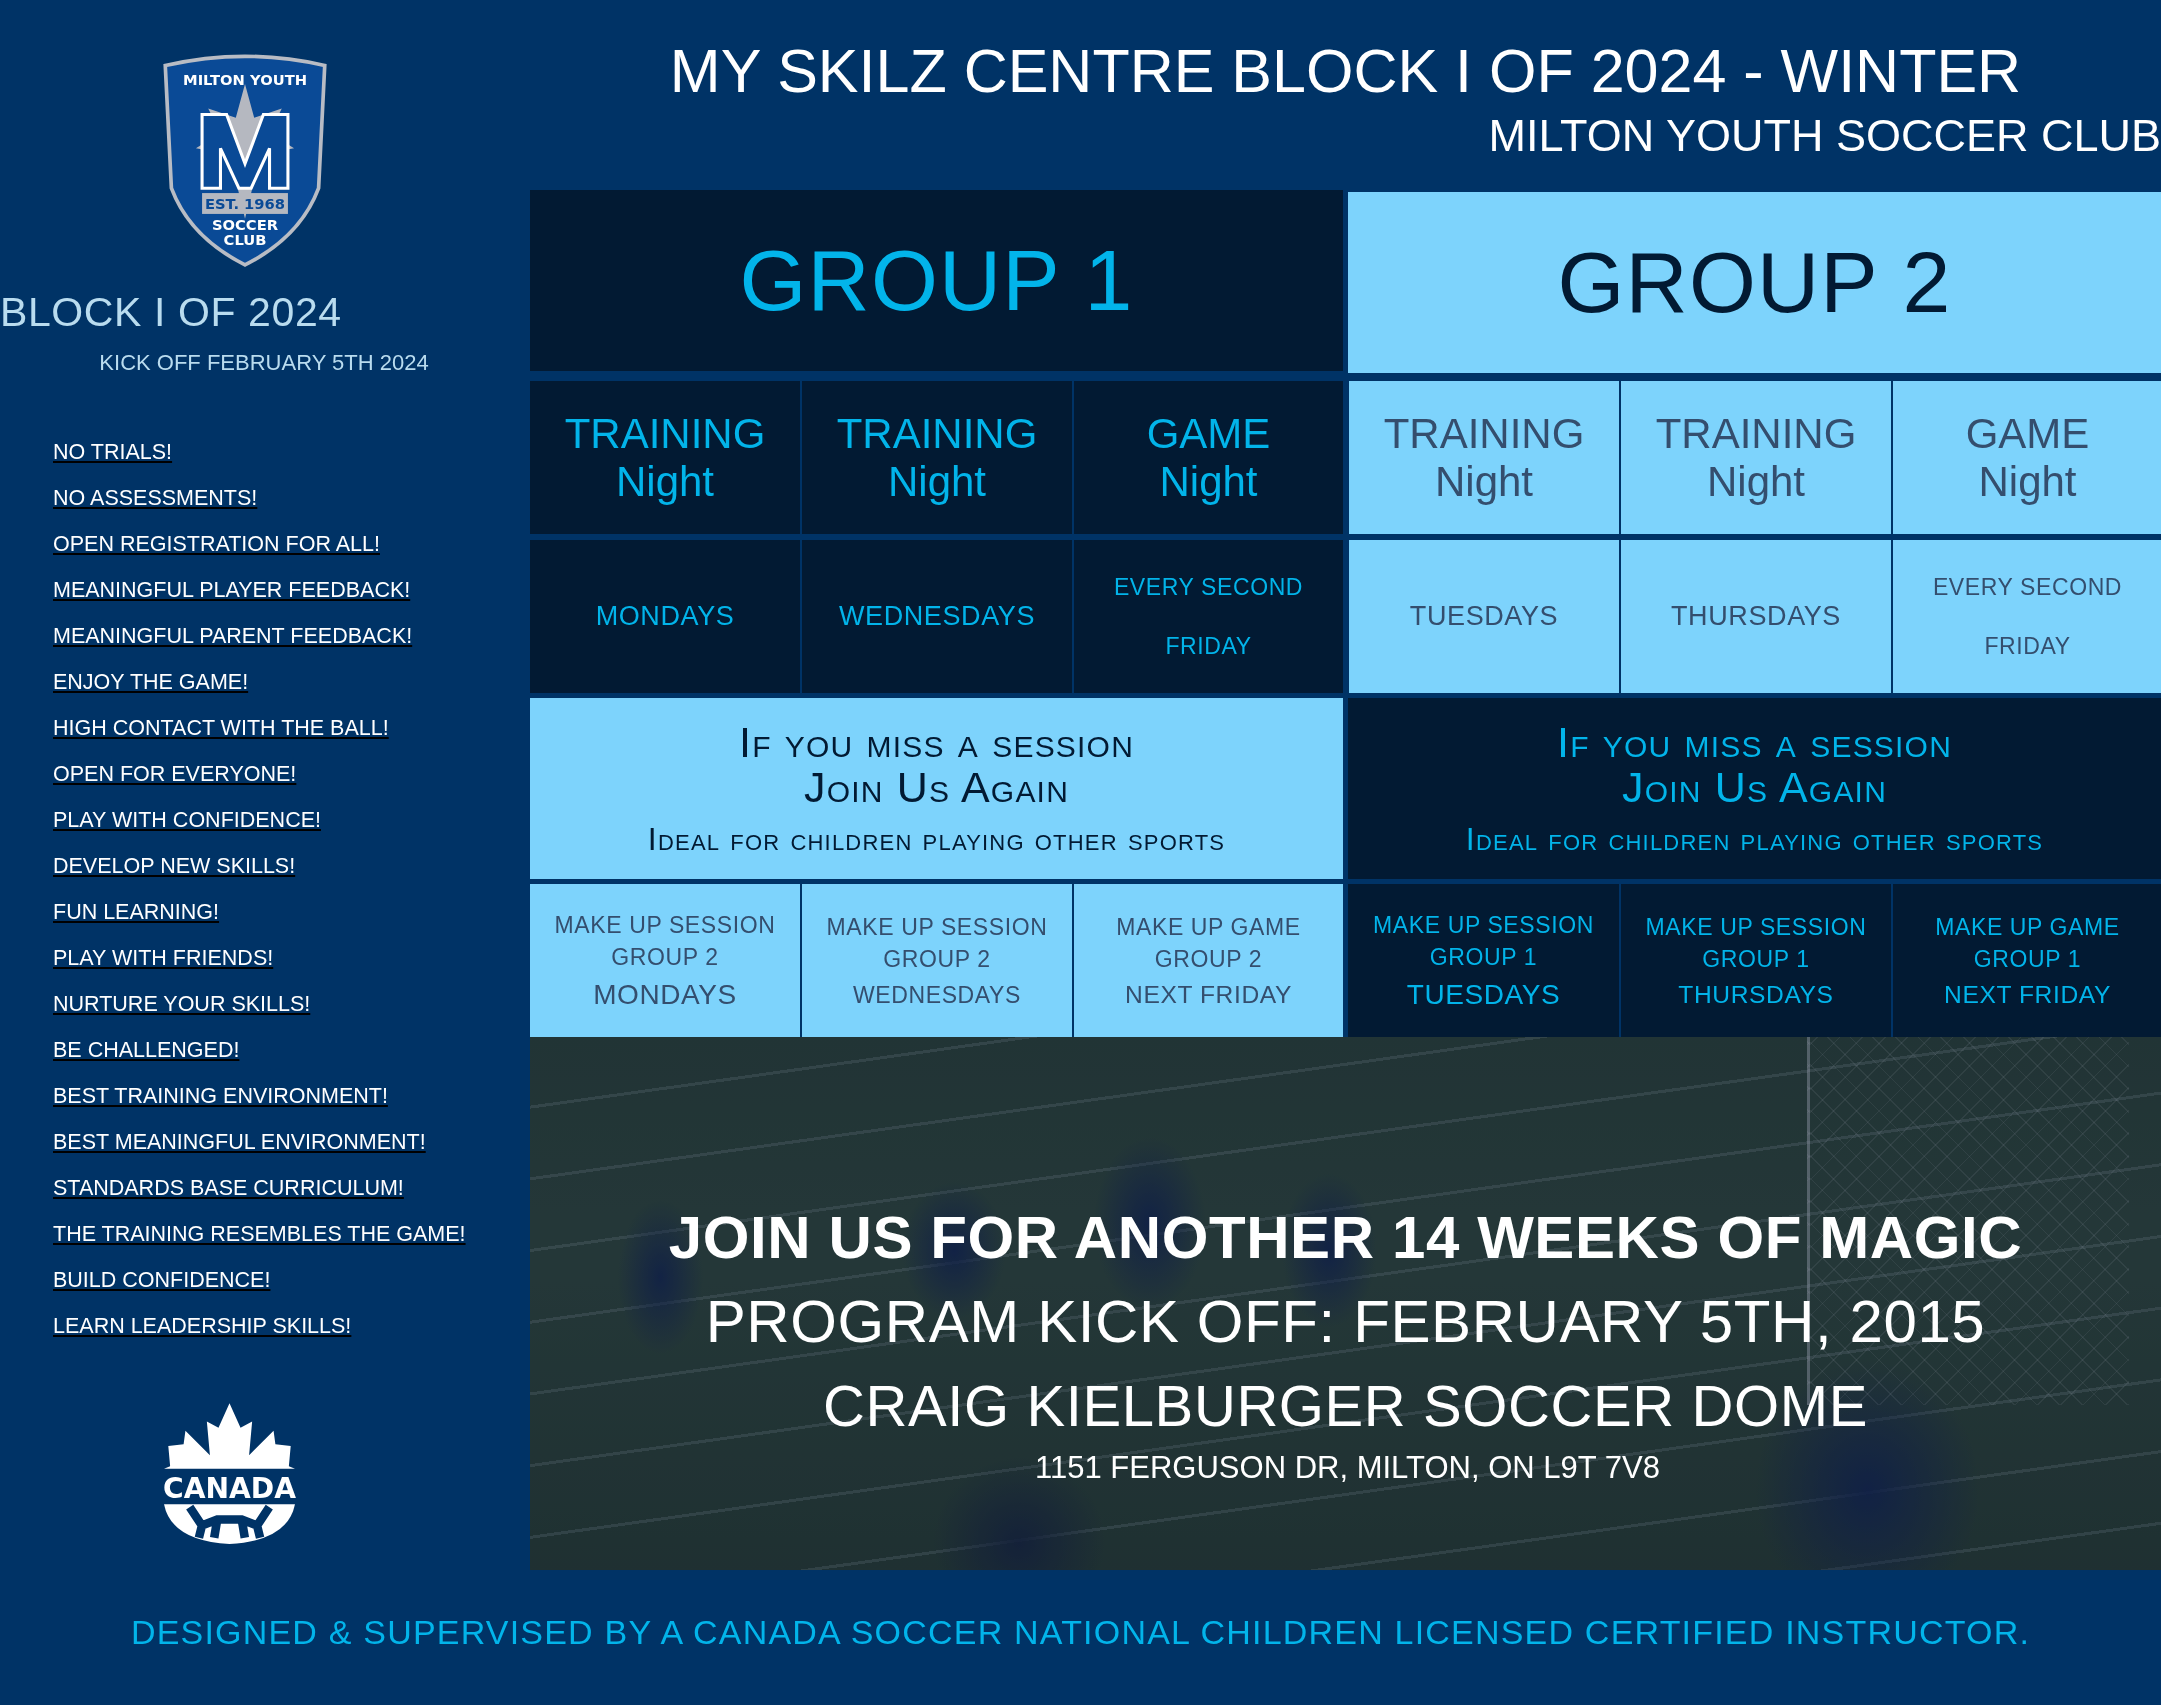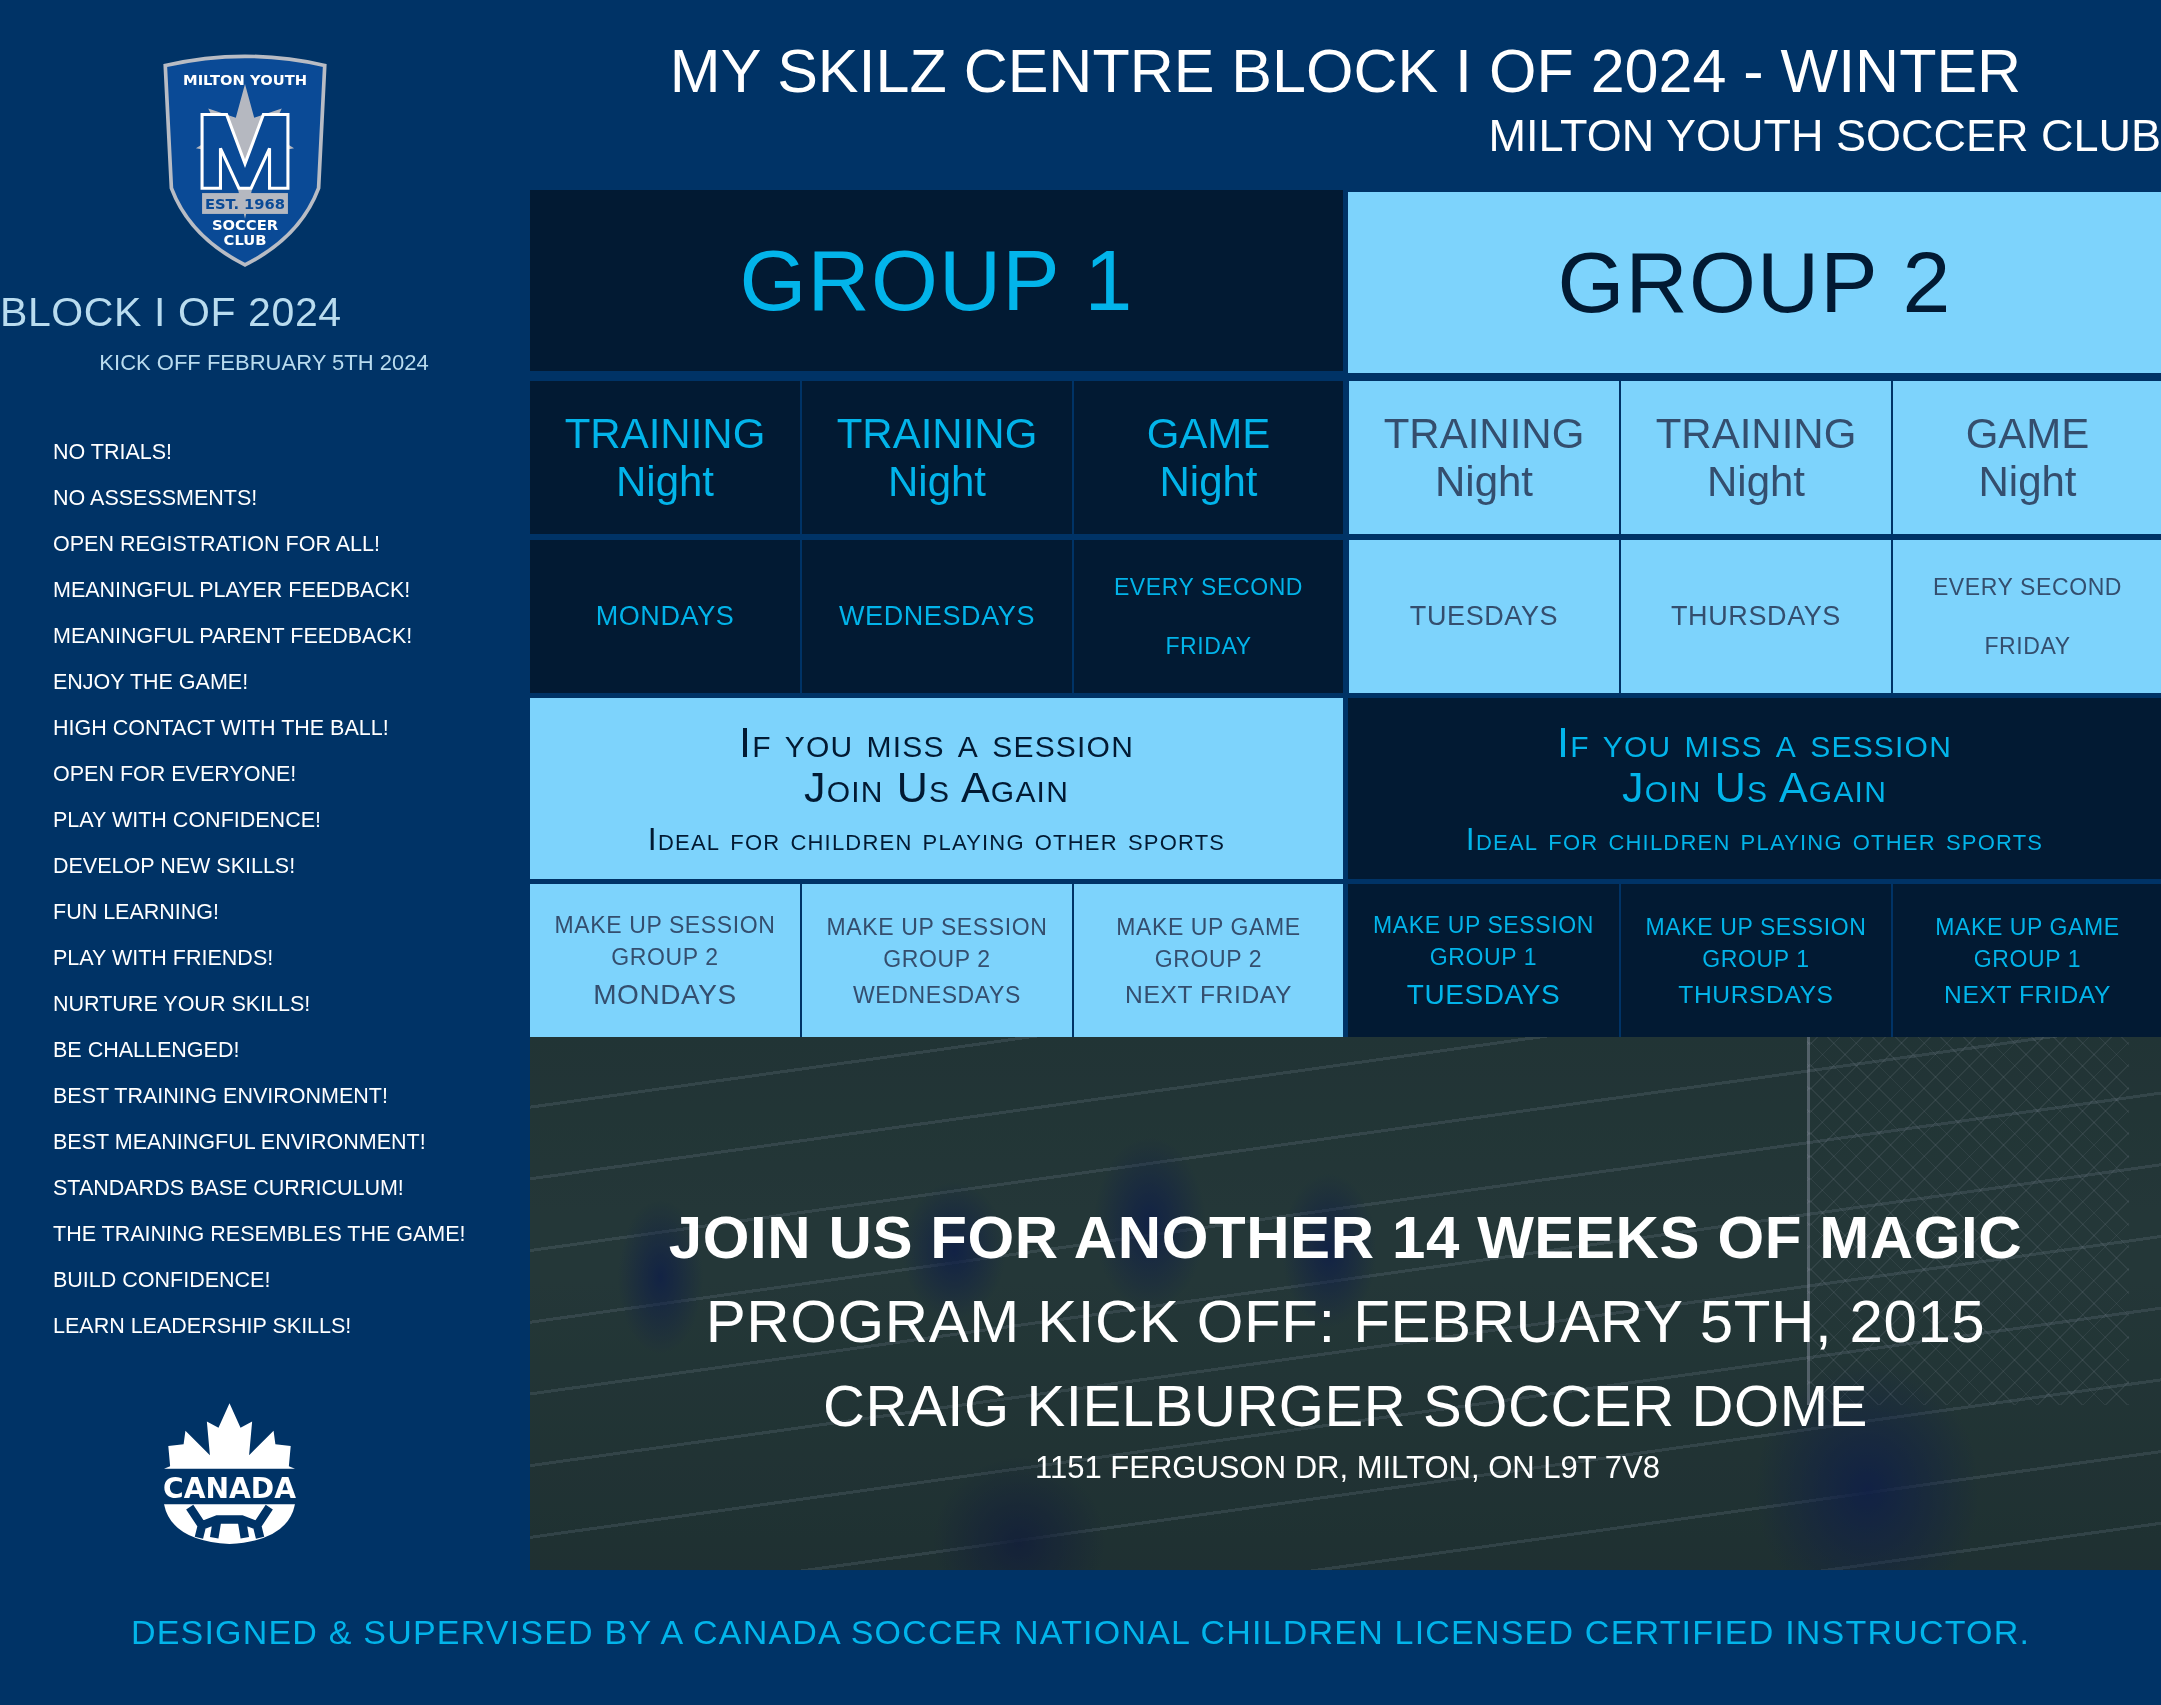--- a/index.html
+++ b/index.html
@@ -8,21 +8,21 @@
     background:#003366;
     font-family:"Liberation Sans", sans-serif;
   }
   .abs { position:absolute; }
   .center { display:flex; flex-direction:column; align-items:center; justify-content:center; text-align:center; }
 
   
   .crest { left:153px; top:47px; width:184px; height:221px; }
   .block-title { left:0; width:528px; top:289px; color:#b9dcef; font-size:41px; text-align:left; letter-spacing:0.6px; }
   .kickoff { left:0; width:528px; top:350px; color:#b9dcef; font-size:22px; text-align:center; }
-  .benefits { left:53px; top:437px; margin:0; padding:0; list-style:none; }
+  .benefits { left:53px; top:437px; margin:0; padding:0; list-style:none;text-decoration:underline; }
   .benefits li { color:#ffffff; font-size:21.5px; height:46px; line-height:31px; white-space:nowrap; }
   .canada-logo { left:153px; top:1394px; width:153px; height:153px; }
 
   
   .main-title { left:530px; width:1631px; top:36px; color:#ffffff; font-size:61px; text-align:center; white-space:nowrap; }
   .sub-title { left:530px; width:1631px; top:110px; color:#ffffff; font-size:45px; text-align:right; white-space:nowrap; }
 
   
   .dark { background:#021a33; }
   .light { background:#7dd3fc; }

